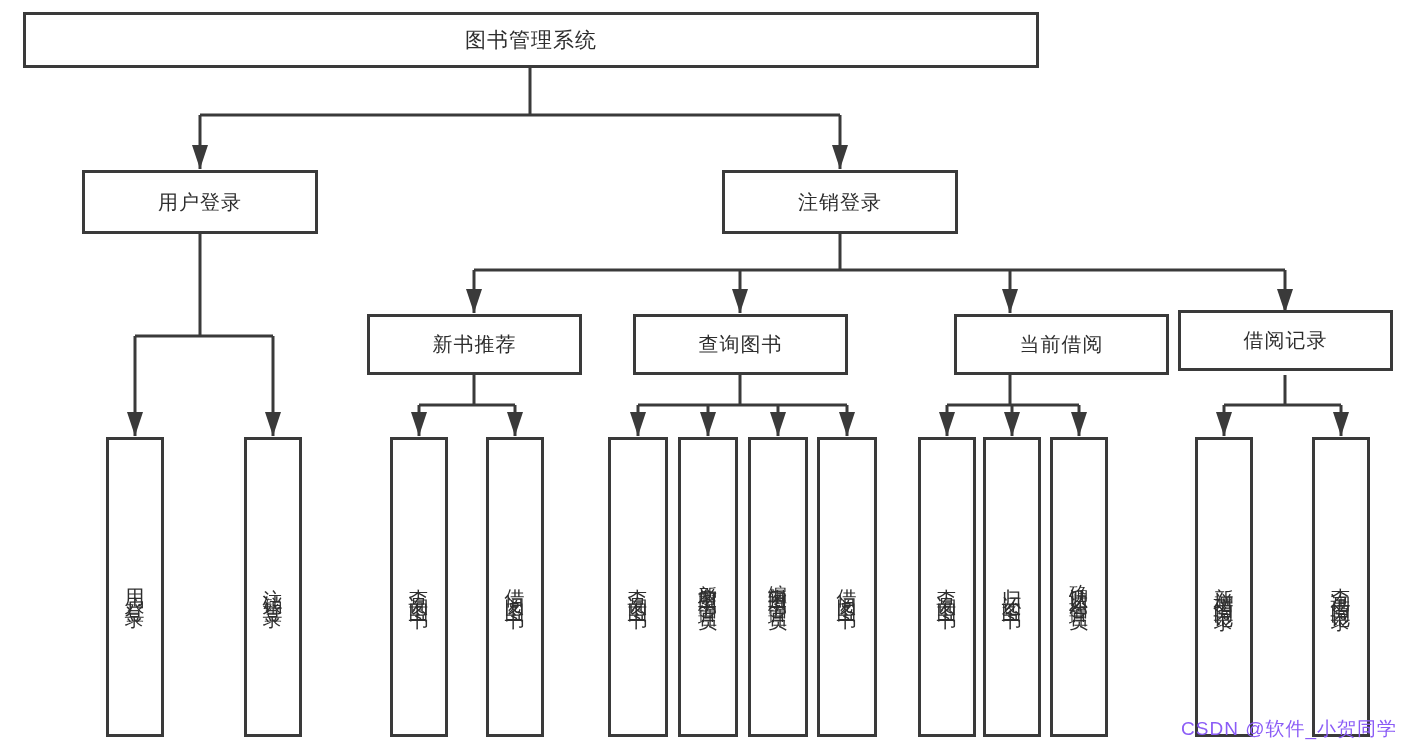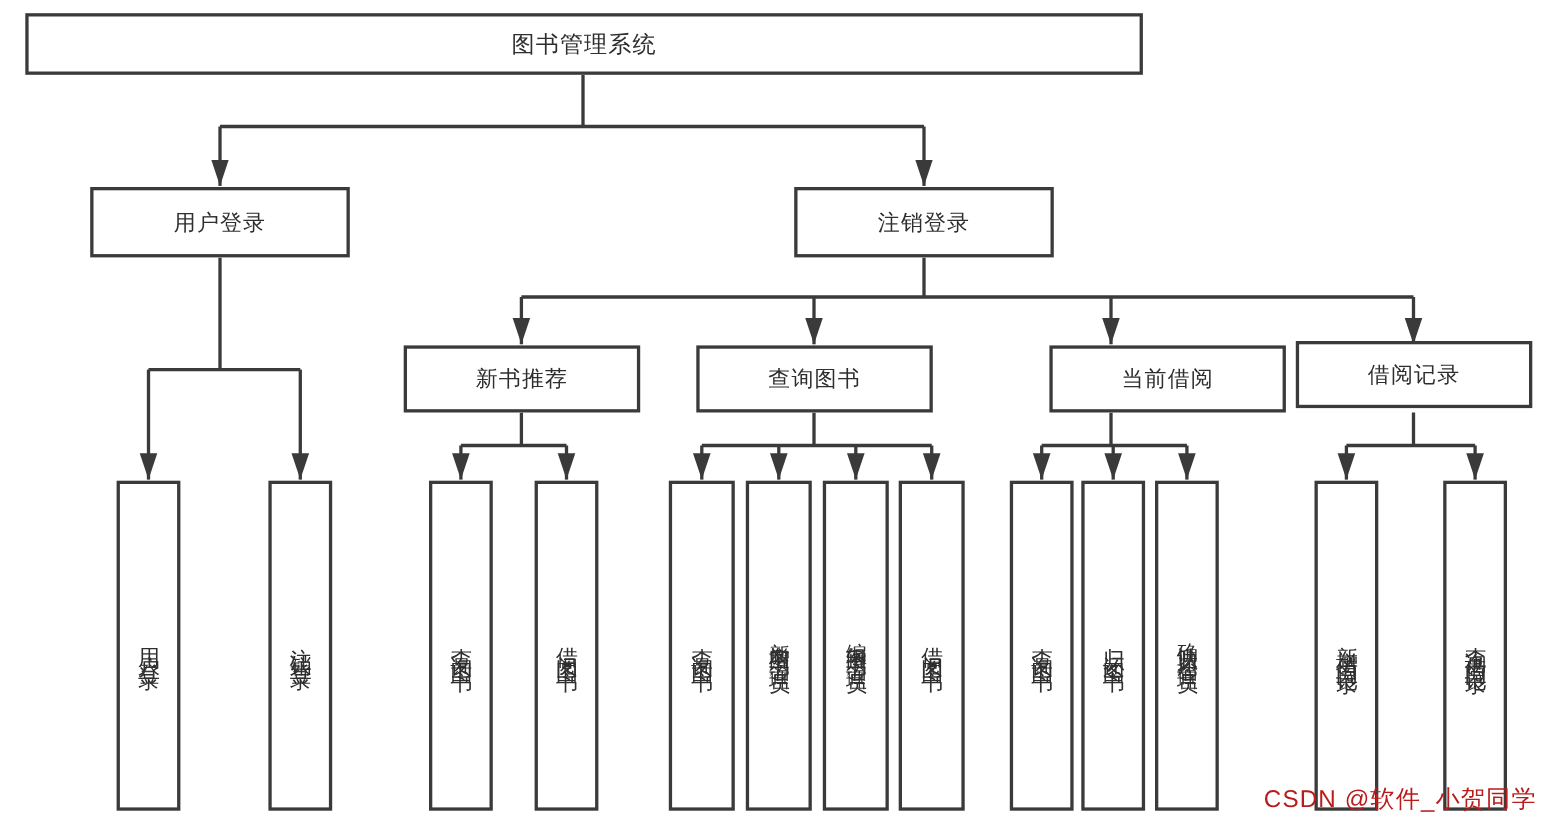--- a/index.html
+++ b/index.html
@@ -34,22 +34,22 @@
     writing-mode:vertical-rl;
     text-orientation:mixed;
     font-size:20px;
     line-height:1;
     letter-spacing:7px;
     white-space:nowrap;
   }
   .watermark{
     position:absolute;z-index:3;
     right:8px;bottom:5px;
-    font-size:22px;
-    color:#b91c1c;
+    font-size:19px;
+    color:#8b5cf6;
     letter-spacing:1px;
   }
 </style>
 </head>
 <body>
 
 <div class="canvas">
 
   <svg class="wires" width="1405" height="747" viewBox="0 0 1405 747">
     <defs>

